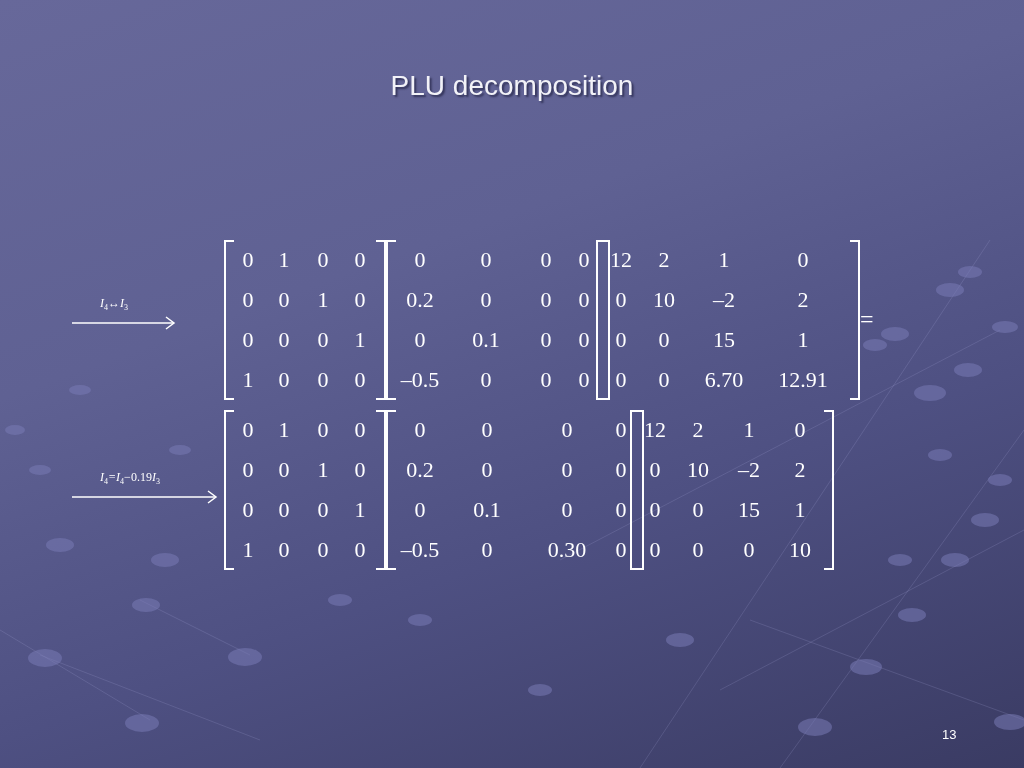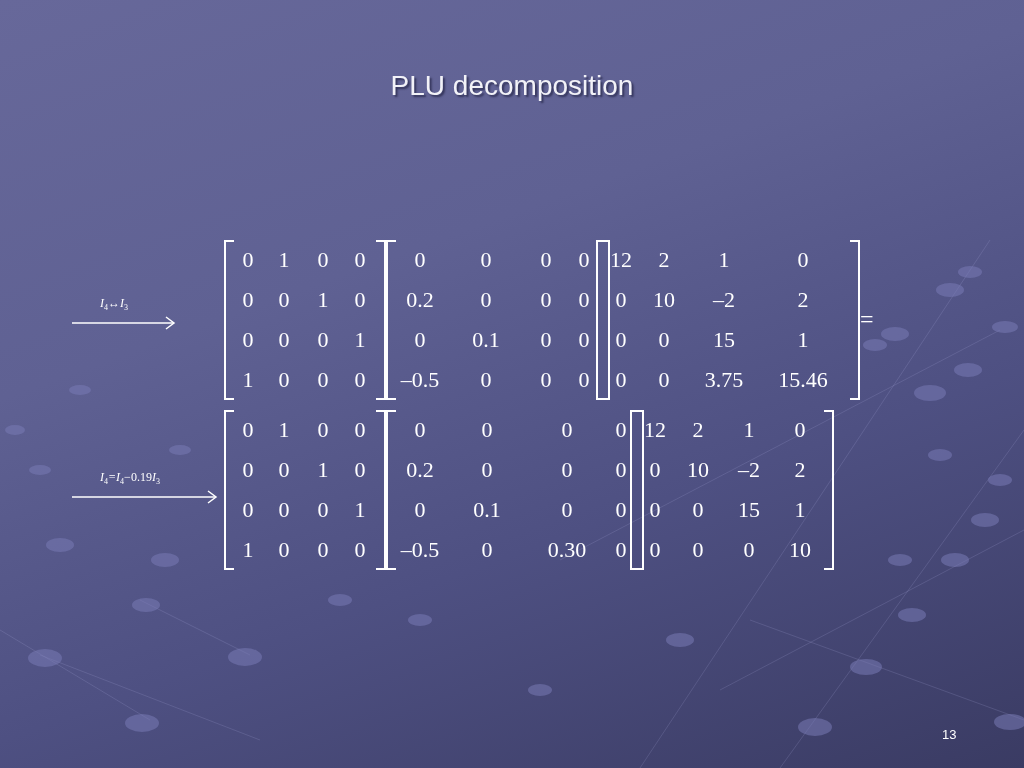--- a/index.html
+++ b/index.html
@@ -160,22 +160,22 @@
   <div class="cell">0</div>
   <div class="cell">10</div>
   <div class="cell">–2</div>
   <div class="cell">2</div>
   <div class="cell">0</div>
   <div class="cell">0</div>
   <div class="cell">15</div>
   <div class="cell">1</div>
   <div class="cell">0</div>
   <div class="cell">0</div>
-  <div class="cell">3.75</div>
-  <div class="cell">15.46</div>
+  <div class="cell">6.70</div>
+  <div class="cell">12.91</div>
 </div>
 
 <div class="eq" style="left:860px; top:306px;">=</div>
 
 <div class="matrix" style="left:232px; top:410px; grid-template-columns: 32px 40px 38px 36px;">
   <span class="bracket l"></span>
   <span class="bracket r"></span>
   <div class="cell">0</div>
   <div class="cell">1</div>
   <div class="cell">0</div>

